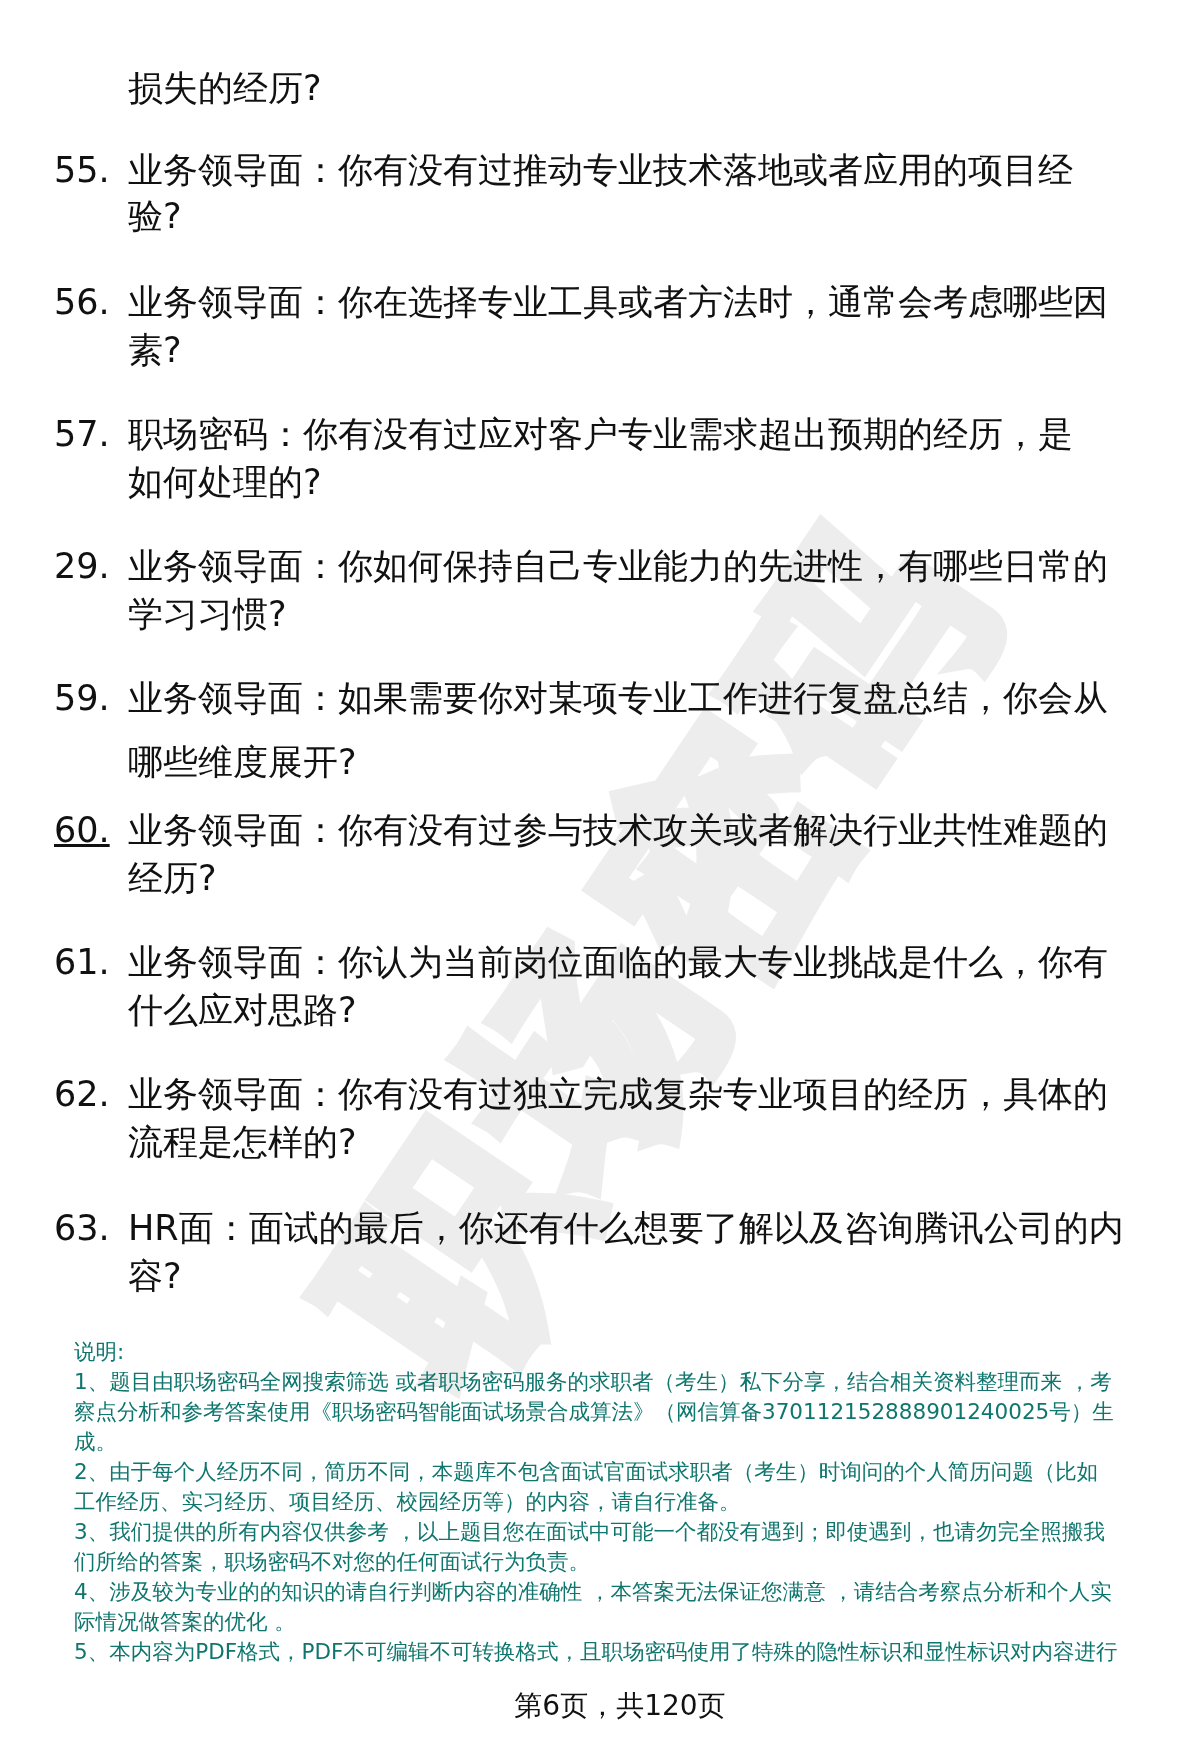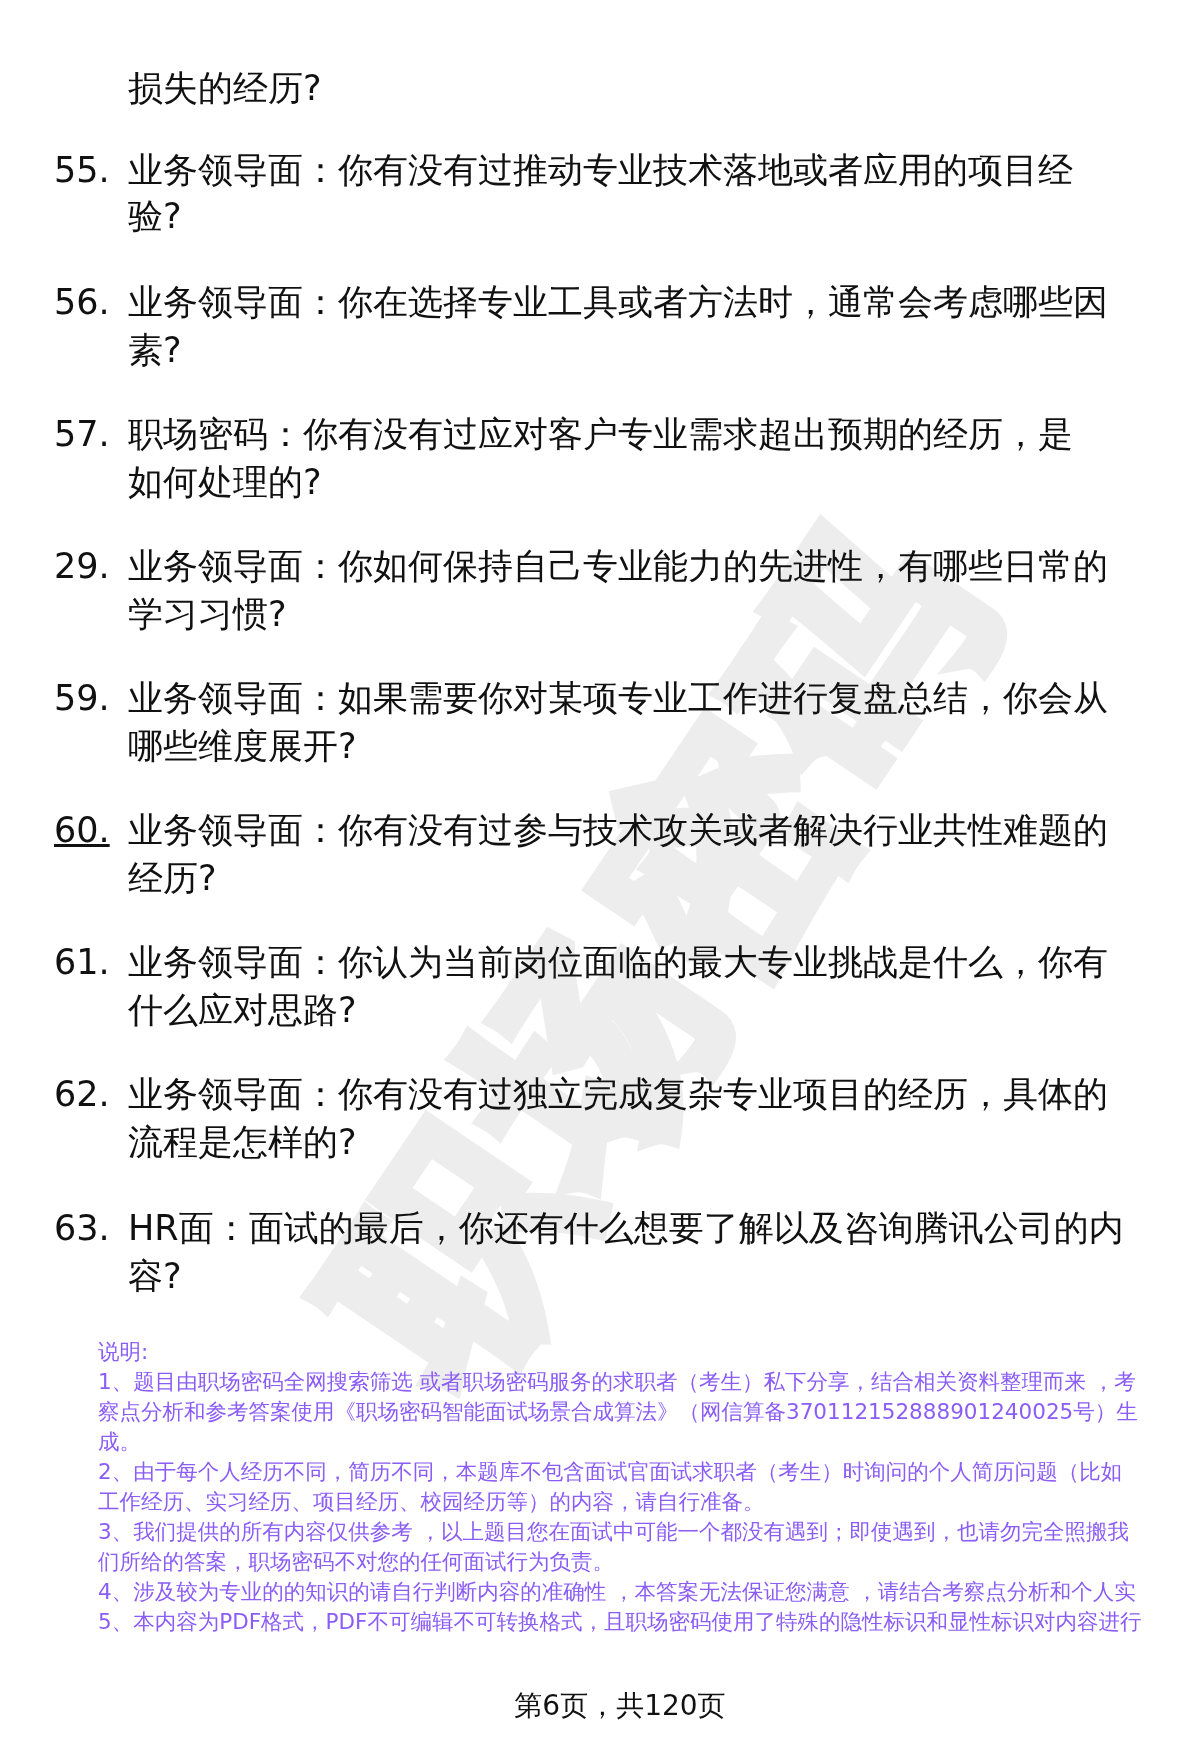--- a/index.html
+++ b/index.html
@@ -59,22 +59,21 @@
       line-height: 44px;
       color: #111111;
     }
     .notes {
       position: absolute;
       left: 74px;
       top: 1337px;
       width: 1090px;
       font-size: 21.5px;
       line-height: 30px;
-      color: #8b5cf6;
-      margin-left: 24px;
+      color: #0f766e;
     }
     .notes p {
       margin: 0;
     }
     .footer {
       position: absolute;
       left: 0;
       top: 1688px;
       width: 1240px;
       text-align: center;
@@ -114,21 +113,21 @@
 
     <div>
       <div class="q-num" style="top:544px;">29.</div>
       <div class="q-line" style="left:128px; top:544px;">业务领导面：你如何保持自己专业能力的先进性，有哪些日常的</div>
       <div class="q-line" style="left:128px; top:592px;">学习习惯?</div>
     </div>
 
     <div>
       <div class="q-num" style="top:676px;">59.</div>
       <div class="q-line" style="left:128px; top:676px;">业务领导面：如果需要你对某项专业工作进行复盘总结，你会从</div>
-      <div class="q-line" style="left:128px; top:724px;">哪些维度展开?</div>
+      <div class="q-line" style="left:128px; top:740px;">哪些维度展开?</div>
     </div>
 
     <div>
       <div class="q-num" style="top:808px;text-decoration:underline;">60.</div>
       <div class="q-line" style="left:128px; top:808px;">业务领导面：你有没有过参与技术攻关或者解决行业共性难题的</div>
       <div class="q-line" style="left:128px; top:856px;">经历?</div>
     </div>
 
     <div>
       <div class="q-num" style="top:940px;">61.</div>
@@ -151,19 +150,20 @@
     <div class="notes">
       <p>说明:</p>
       <p>1、题目由职场密码全网搜索筛选 或者职场密码服务的求职者（考生）私下分享，结合相关资料整理而来 ，考</p>
       <p>察点分析和参考答案使用《职场密码智能面试场景合成算法》（网信算备370112152888901240025号）生</p>
       <p>成。</p>
       <p>2、由于每个人经历不同，简历不同，本题库不包含面试官面试求职者（考生）时询问的个人简历问题（比如</p>
       <p>工作经历、实习经历、项目经历、校园经历等）的内容，请自行准备。</p>
       <p>3、我们提供的所有内容仅供参考 ，以上题目您在面试中可能一个都没有遇到；即使遇到，也请勿完全照搬我</p>
       <p>们所给的答案，职场密码不对您的任何面试行为负责。</p>
       <p>4、涉及较为专业的的知识的请自行判断内容的准确性 ，本答案无法保证您满意 ，请结合考察点分析和个人实</p>
+      <p>际情况做答案的优化 。</p>
       <p>5、本内容为PDF格式，PDF不可编辑不可转换格式，且职场密码使用了特殊的隐性标识和显性标识对内容进行</p>
     </div>
 
     <div class="footer">第6页，共120页</div>
 
   </div>
 </div>
 
 </body></html>

